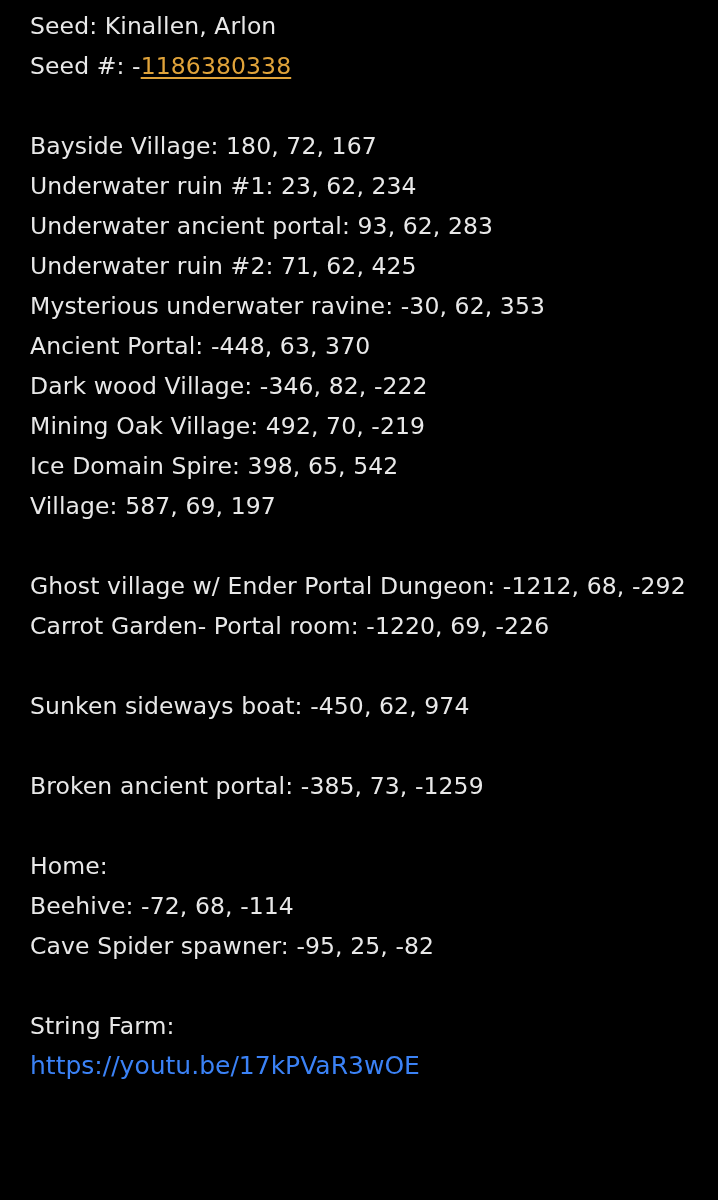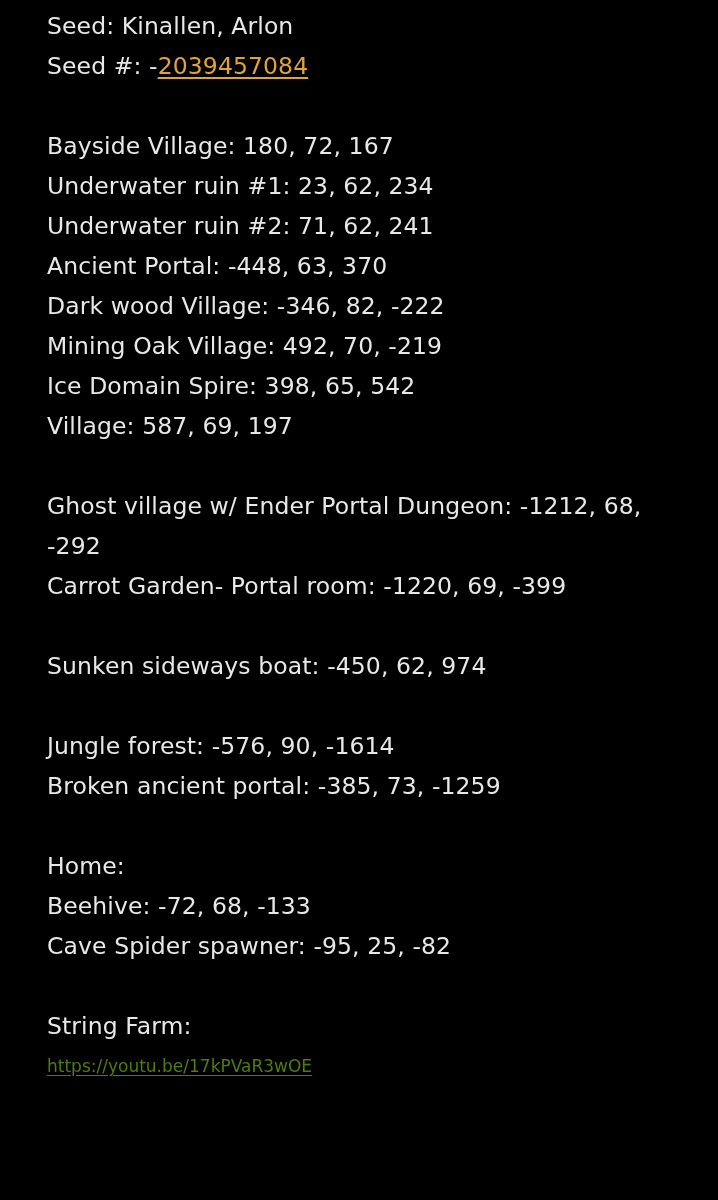--- a/index.html
+++ b/index.html
@@ -11,85 +11,85 @@
     width: 718px;
     height: 1200px;
     overflow: hidden;
     font-family: "DejaVu Sans", sans-serif;
   }
   .page {
     box-sizing: border-box;
     width: 718px;
     height: 1048px;
     background: #000000;
-    padding: 6px 24px 0 47px;
+    padding: 6px 24px 0 30px;
   }
   .line {
     color: #e8e8e8;
     font-size: 23.5px;
     line-height: 40px;
     letter-spacing: 0.1px;
     white-space: pre-wrap;
     word-break: break-word;
   }
   .spacer {
     height: 40px;
   }
   .inline-link {
     color: #e0a33a;
     text-decoration: underline;
     text-underline-offset: 3px;
   }
   .url-line {
-    color: #4d7c0f;
-    font-size: 17px;
+    color: #3b82f6;
+    font-size: 25px;
     line-height: 40px;
-    text-decoration: underline;
     text-underline-offset: 3px;
     word-break: break-all;
   }
 </style>
 </head>
 <body>
 
 <div class="page">
 
   <div class="line">Seed: Kinallen, Arlon</div>
 
-  <div class="line"><span>Seed #: -</span><span class="inline-link">2039457084</span></div>
+  <div class="line"><span>Seed #: -</span><span class="inline-link">1186380338</span></div>
 
   <div class="spacer"></div>
 
   <div class="line">Bayside Village: 180, 72, 167</div>
   <div class="line">Underwater ruin #1: 23, 62, 234</div>
-  <div class="line">Underwater ruin #2: 71, 62, 241</div>
+  <div class="line">Underwater ancient portal: 93, 62, 283</div>
+  <div class="line">Underwater ruin #2: 71, 62, 425</div>
+  <div class="line">Mysterious underwater ravine: -30, 62, 353</div>
   <div class="line">Ancient Portal: -448, 63, 370</div>
   <div class="line">Dark wood Village: -346, 82, -222</div>
   <div class="line">Mining Oak Village: 492, 70, -219</div>
   <div class="line">Ice Domain Spire: 398, 65, 542</div>
   <div class="line">Village: 587, 69, 197</div>
 
   <div class="spacer"></div>
 
   <div class="line">Ghost village w/ Ender Portal Dungeon: -1212, 68, -292</div>
-  <div class="line">Carrot Garden- Portal room: -1220, 69, -399</div>
+  <div class="line">Carrot Garden- Portal room: -1220, 69, -226</div>
 
   <div class="spacer"></div>
 
   <div class="line">Sunken sideways boat: -450, 62, 974</div>
 
   <div class="spacer"></div>
 
-  <div class="line">Jungle forest: -576, 90, -1614</div>
   <div class="line">Broken ancient portal: -385, 73, -1259</div>
 
   <div class="spacer"></div>
 
   <div class="line">Home:</div>
-  <div class="line">Beehive: -72, 68, -133</div>
+  <div class="line">Beehive: -72, 68, -114</div>
   <div class="line">Cave Spider spawner: -95, 25, -82</div>
 
   <div class="spacer"></div>
 
   <div class="line">String Farm:</div>
   <div class="url-line">https://youtu.be/17kPVaR3wOE</div>
 
 </div>
 
 </body></html>

